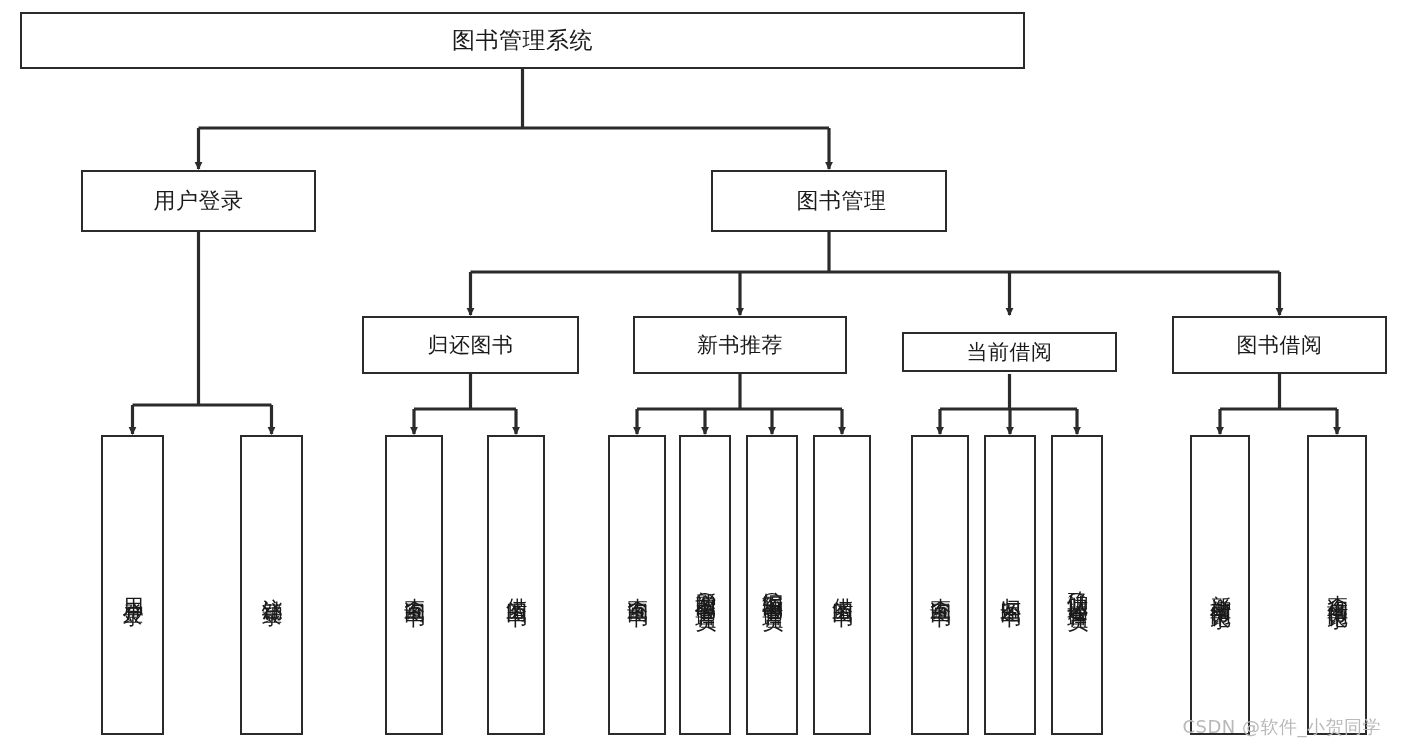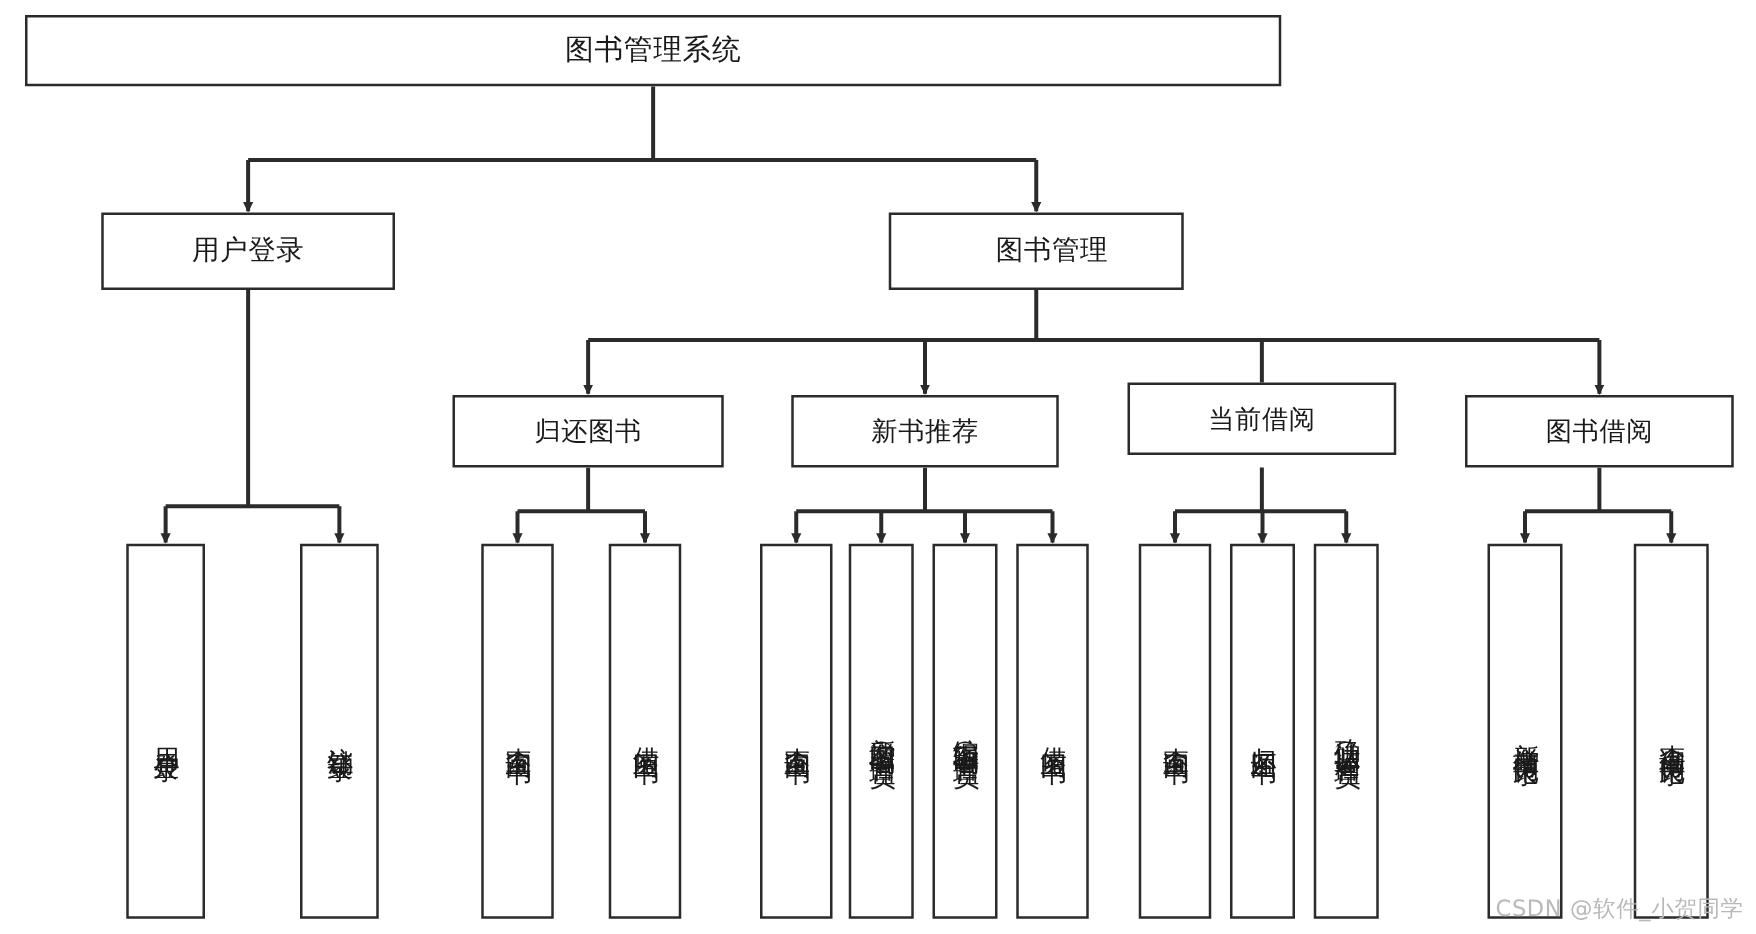--- a/index.html
+++ b/index.html
@@ -53,21 +53,21 @@
     letter-spacing: 3px;
     white-space: nowrap;
   }
   .leaf {
     align-items: center;
     justify-content: center;
     padding-top: 4px;
   }
   #watermark {
     position: absolute;
-    right: 10px;
+    right: 24px;
     bottom: 8px;
     font-size: 18px;
     color: #b9b9b9;
     letter-spacing: 0.5px;
     user-select: none;
     pointer-events: none;
   }
 </style>
 </head>
 <body>
@@ -126,21 +126,21 @@
       </div>
       <div class="node-box level1" style="left: 711px; top: 170px; width: 236px; height: 62px; padding-left: 25px;">
         <span class="node-label">图书管理</span>
       </div>
       <div class="node-box level2" style="left: 362px; top: 316px; width: 217px; height: 58px;">
         <span class="node-label">归还图书</span>
       </div>
       <div class="node-box level2" style="left: 633px; top: 316px; width: 214px; height: 58px;">
         <span class="node-label">新书推荐</span>
       </div>
-      <div class="node-box level2" style="left: 902px; top: 306px; width: 215px; height: 58px; justify-content: center;">
+      <div class="node-box level2" style="left: 902px; top: 332px; width: 215px; height: 40px; justify-content: center;">
         <span class="node-label">当前借阅</span>
       </div>
       <div class="node-box level2" style="left: 1172px; top: 316px; width: 215px; height: 58px;">
         <span class="node-label">图书借阅</span>
       </div>
       <div class="node-box leaf" style="left: 101px; top: 435px; width: 63px; height: 300px;">
         <span class="node-label">用户登录</span>
       </div>
       <div class="node-box leaf" style="left: 240px; top: 435px; width: 63px; height: 300px;">
         <span class="node-label">注销登录</span>

